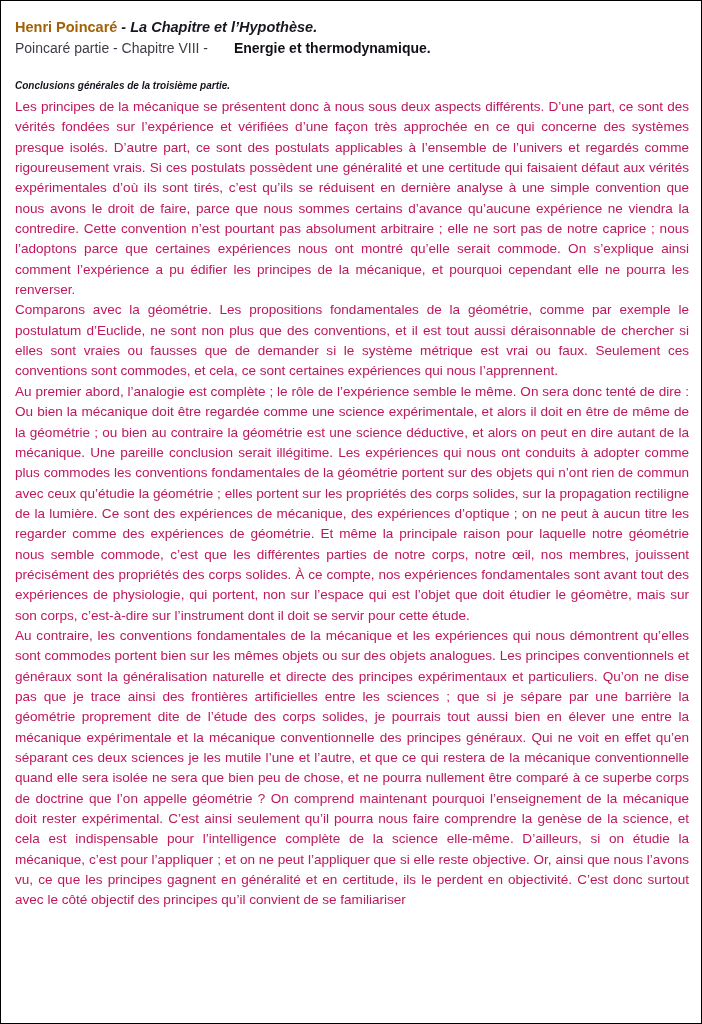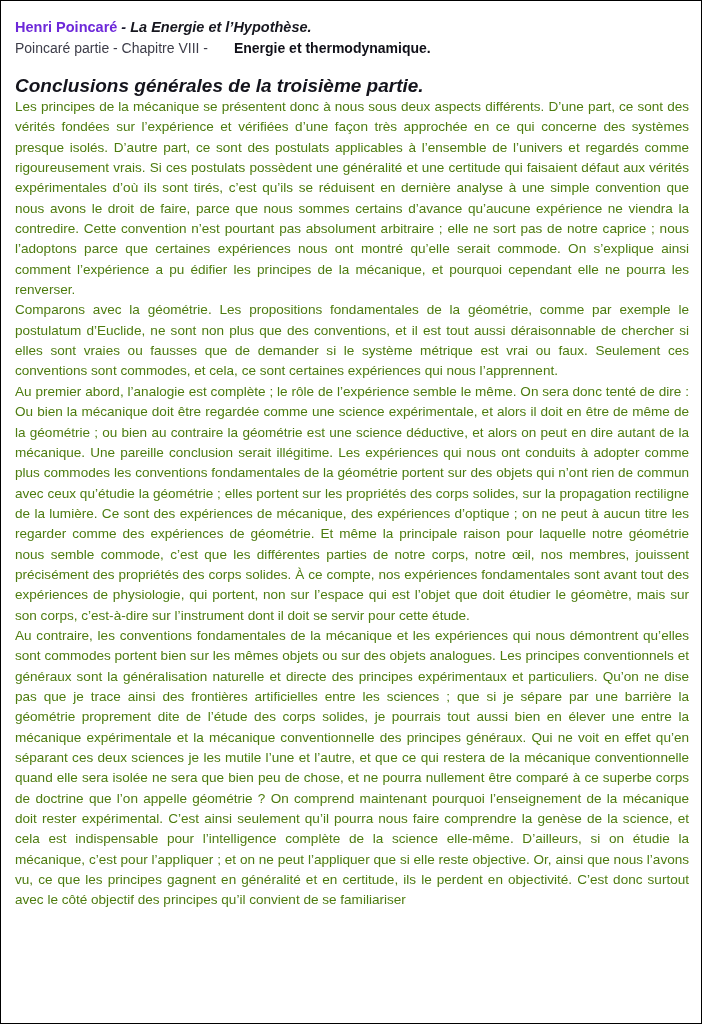--- a/index.html
+++ b/index.html
@@ -22,21 +22,21 @@
     padding: 14px 12px 10px 14px;
     overflow: hidden;
   }
   .head-line-1 {
     font-size: 14.5px;
     line-height: 20px;
     margin: 2px 0 0 0;
     white-space: nowrap;
   }
   .author {
-    color: #6d28d9;
+    color: #a16207;
     font-weight: bold;
     font-style: normal;
   }
   .sep-dash {
     color: #1a1a2e;
     font-weight: bold;
     font-style: italic;
   }
   .work-title {
     color: #17171f;
@@ -49,48 +49,48 @@
     margin: 1px 0 0 0;
     color: #3d3d49;
     white-space: nowrap;
   }
   .chapter-title {
     color: #101018;
     font-weight: bold;
     padding-left: 22px;
   }
   .section-heading {
-    font-size: 19px;
+    font-size: 10px;
     font-weight: bold;
     font-style: italic;
     color: #14141c;
     margin: 18px 0 2px 0;
     line-height: 18px;
   }
   .body-text {
     font-size: 13.55px;
     line-height: 20.35px;
-    color: #4d7c0f;
+    color: #be185d;
     text-align: justify;
     text-justify: inter-word;
     margin: 0;
     hyphens: none;
   }
   .body-text p {
     margin: 0;
     padding: 0;
   }
 </style>
 </head>
 <body>
 
 <div class="page">
 
   <div class="head-line-1">
-    <span class="author">Henri Poincaré</span><span class="sep-dash"> - </span><span class="work-title">La Energie et l’Hypothèse.</span>
+    <span class="author">Henri Poincaré</span><span class="sep-dash"> - </span><span class="work-title">La Chapitre et l’Hypothèse.</span>
   </div>
 
   <div class="head-line-2">
     <span>Poincaré partie - Chapitre VIII - </span><span class="chapter-title">Energie et thermodynamique.</span>
   </div>
 
   <div class="section-heading">Conclusions générales de la troisième partie.</div>
 
   <div class="body-text">
     <p>Les principes de la mécanique se présentent donc à nous sous deux aspects différents. D’une part, ce sont des vérités fondées sur l’expérience et vérifiées d’une façon très approchée en ce qui concerne des systèmes presque isolés. D’autre part, ce sont des postulats applicables à l’ensemble de l’univers et regardés comme rigoureusement vrais. Si ces postulats possèdent une généralité et une certitude qui faisaient défaut aux vérités expérimentales d’où ils sont tirés, c’est qu’ils se réduisent en dernière analyse à une simple convention que nous avons le droit de faire, parce que nous sommes certains d’avance qu’aucune expérience ne viendra la contredire. Cette convention n’est pourtant pas absolument arbitraire ; elle ne sort pas de notre caprice ; nous l’adoptons parce que certaines expériences nous ont montré qu’elle serait commode. On s’explique ainsi comment l’expérience a pu édifier les principes de la mécanique, et pourquoi cependant elle ne pourra les renverser.</p>

